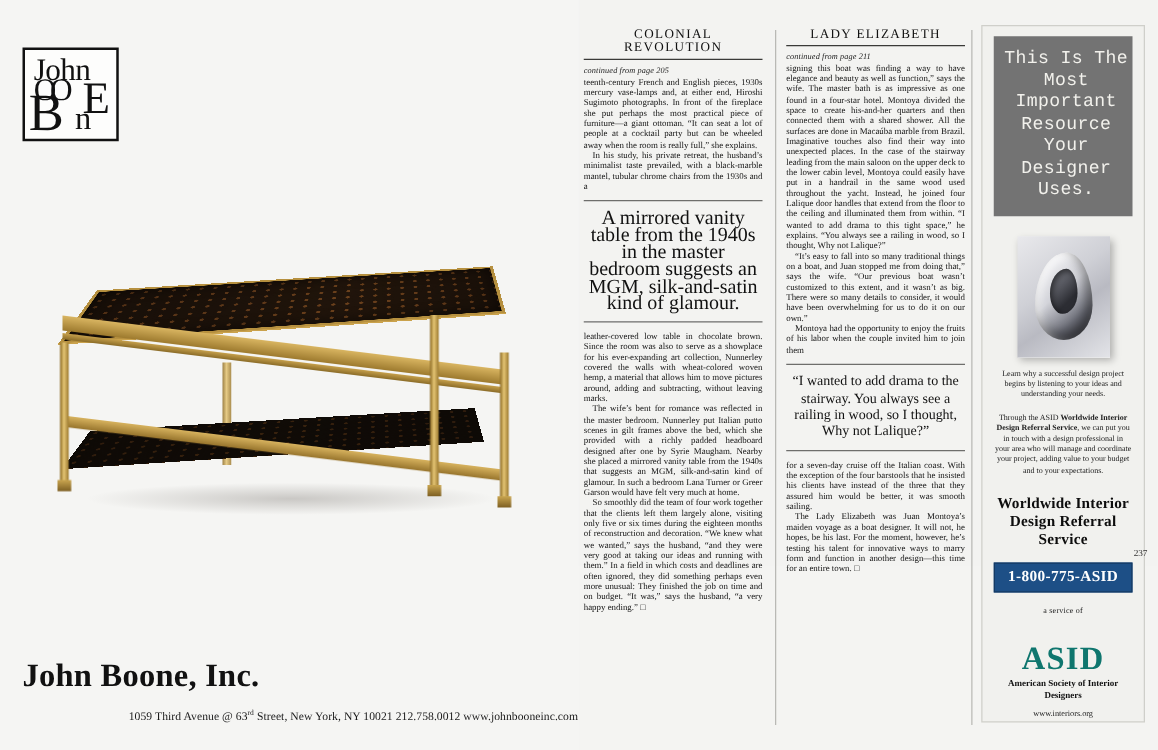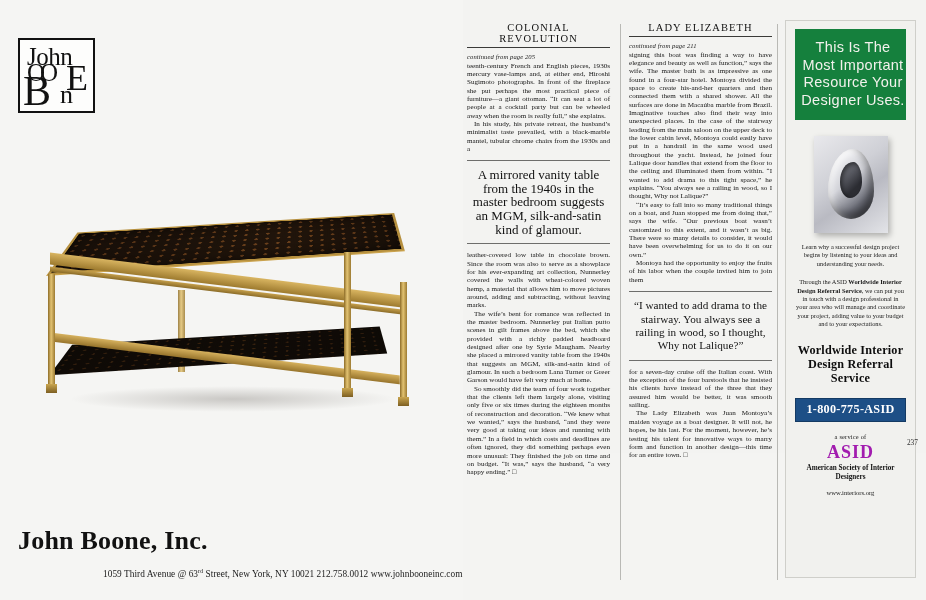--- a/index.html
+++ b/index.html
@@ -158,37 +158,37 @@
   }
   .body-text p { margin: 0; text-indent: 7px; }
   .body-text p.noindent { text-indent: 0; }
   .pull {
     margin: 7px 0 7px 0;
     border-top: 1px solid #6e6e6c;
     border-bottom: 1px solid #6e6e6c;
     padding: 7px 0 7px 0;
     text-align: center;
     font-family: "Liberation Serif", serif;
-    font-size: 13px; line-height: 13.6px; color: #111;
+    font-size: 16px; line-height: 13.6px; color: #111;
   }
   .pull2 { font-size: 11.2px; line-height: 13.4px; }
 
   
   .ad-col {
     position: absolute; left: 322px; top: 20px;
     width: 131px; height: 558px;
     background: #f1f1ee;
     border: 1px solid #cfcfca;
     padding: 8px 9px 6px 9px;
     text-align: center;
   }
   .ad-headline {
-    background: #15803d; color: #f2f1ec;
+    background: #737373; color: #f2f1ec;
     padding: 10px 0 11px 5px;
-    font-family: Liberation Sans, sans-serif;
+    font-family: Liberation Mono, monospace;
     font-size: 14.5px; line-height: 17.5px;
     letter-spacing: .3px;
   }
   .ad-ear {
     margin: 16px auto 10px auto;
     width: 74px; height: 97px;
     background: linear-gradient(145deg,#e9e9ec 0%, #cfd0d6 40%, #b9bac2 60%, #e3e4e8 100%);
     position: relative; overflow: hidden;
     box-shadow: 2px 3px 6px rgba(0,0,0,.28);
   }
@@ -231,23 +231,23 @@
     font-family: Liberation Serif, serif;
     font-size: 12.2px; font-weight: 700; letter-spacing: .3px;
     padding: 3px 2px 4px 2px;
   }
   .ad-svcof {
     margin-top: 11px;
     font-family: "Liberation Serif", serif;
     font-size: 6.4px; color: #1c1c1c; letter-spacing: .2px;
   }
   .ad-asid {
-    margin-top: 3px;
-    font-family: "Liberation Serif", serif;
-    font-size: 18px; font-weight: 700; letter-spacing: 1px; color: #a21caf;
+    margin-top: 21px;
+    font-family: "Liberation Serif", serif;
+    font-size: 26px; font-weight: 700; letter-spacing: 1px; color: #0f766e;
     line-height: 1.05;
   }
   .ad-asid-sub {
     margin-top: 2px;
     font-family: "Liberation Serif", serif;
     font-size: 7.2px; line-height: 9px; color: #121212; font-weight: 700;
   }
   .ad-url {
     margin-top: 7px;
     font-family: "Liberation Serif", serif;

